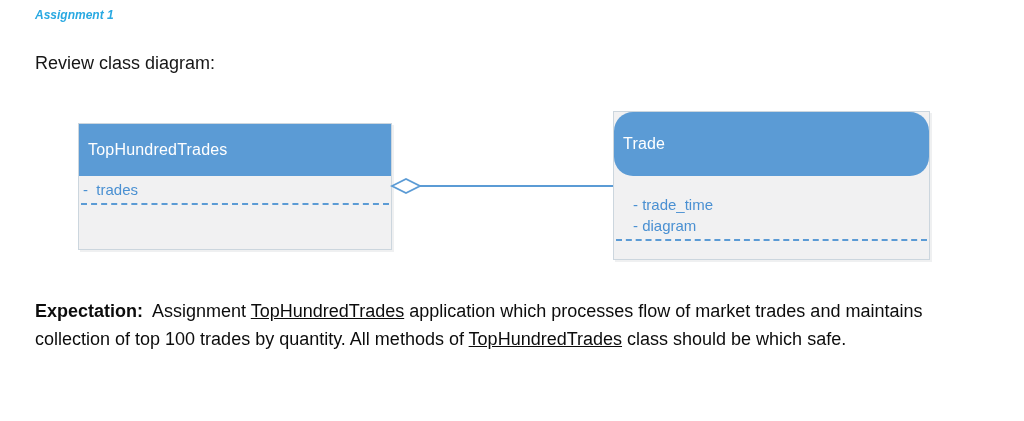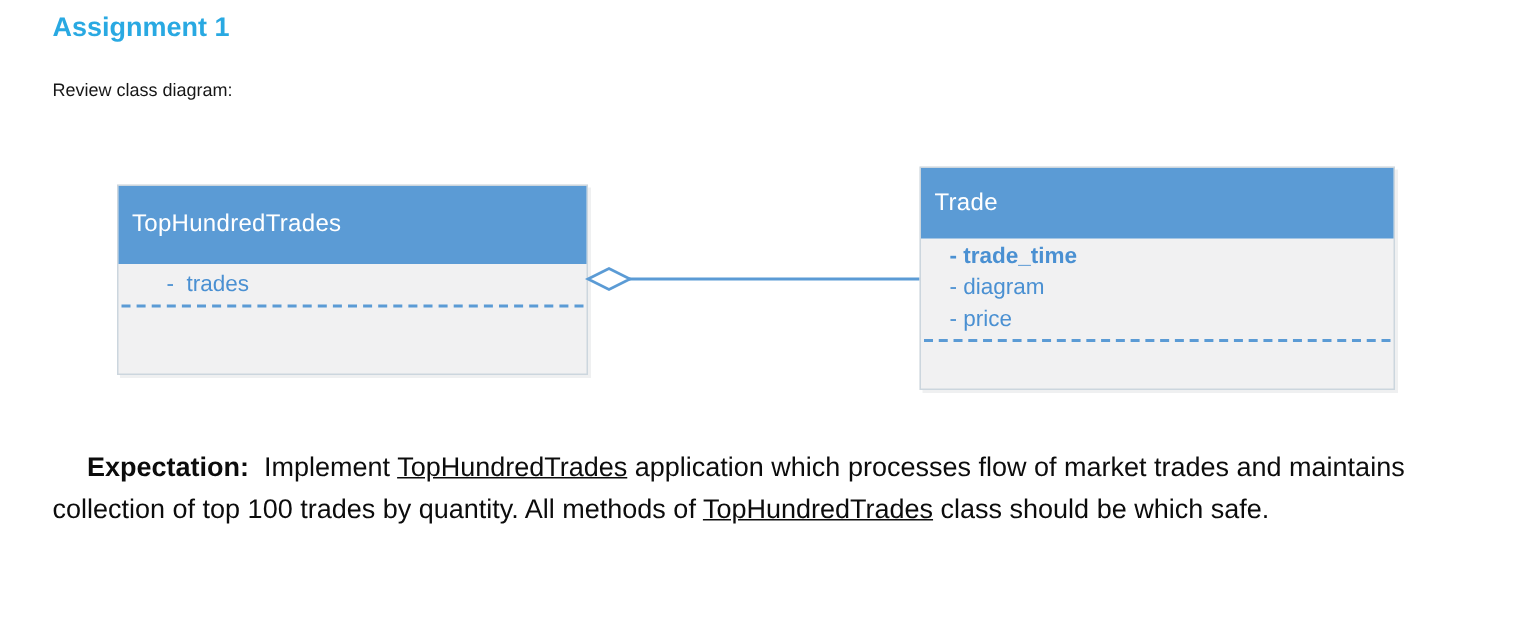--- a/index.html
+++ b/index.html
@@ -11,30 +11,31 @@
     width: 1024px;
     height: 421px;
     background: #ffffff;
     overflow: hidden;
   }
 
   .page-title {
     position: absolute;
     left: 35px;
     top: 8px;
-    font-size: 18px;
+    font-size: 12px;
     font-weight: bold;
     color: var(--title, #29a9e2);
+    font-style: italic;
   }
 
   .instruction {
     position: absolute;
     left: 35px;
     top: 53px;
-    font-size: 12px;
+    font-size: 18px;
     color: #161616;
   }
 
   .uml-class {
     position: absolute;
     background: var(--body-bg, #f1f1f2);
     border: 1px solid var(--box-border, #ccd6de);
     box-shadow: 2px 2px 0 rgba(120,130,140,0.12);
   }
   .uml-class.left  { left: 78px;  top: 123px; width: 314px; height: 127px; }
@@ -43,33 +44,33 @@
   .uml-header {
     background: var(--header-bg, #5b9bd5);
     color: #ffffff;
     font-size: 16px;
     display: flex;
     align-items: center;
     padding-left: 9px;
     letter-spacing: 0.2px;
   }
   .uml-class.left  .uml-header { height: 52px; }
-  .uml-class.right .uml-header { height: 47px; }
+  .uml-class.right .uml-header { height: 64px; border-radius: 19px; }
 
   .uml-row {
     display: flex;
     align-items: center;
     font-size: 15px;
     color: var(--member-text, #4a90d2);
     white-space: pre;
   }
-  .uml-class.left  .uml-row { height: 22px; padding-left: 32px; }
+  .uml-class.left  .uml-row { height: 22px; padding-left: 4px; }
   .uml-class.right .uml-row { height: 21px; padding-left: 19px; }
   .uml-class.left  .uml-row.attr { height: 27px; }
-  .uml-class.right .uml-row.attr:first-child { margin-top: 1px; font-weight: bold; }
+  .uml-class.right .uml-row.attr:first-child { margin-top: 18px; }
 
   .uml-sep {
     border-top: 2px dashed var(--connector, #5b9bd5);
     margin: 0 2px;
   }
   .uml-class.right .uml-sep { margin-top: 3px; }
 
   .connector-svg {
     position: absolute;
     left: 390px;
@@ -84,21 +85,21 @@
   .expectation {
     position: absolute;
     left: 35px;
     top: 297px;
     width: 902px;
     font-size: 18px;
     line-height: 28px;
     color: #0c0c0c;
     white-space: pre-wrap;
   }
-  .expectation .bold { font-weight: bold; margin-left: 23px; }
+  .expectation .bold { font-weight: bold; }
   .expectation .uline { text-decoration: underline; }
 </style>
 </head>
 <body>
 
 <div class="canvas">
 
   <div class="page-title">Assignment 1</div>
 
   <div class="instruction">Review class diagram:</div>
@@ -116,22 +117,21 @@
     <svg class="connector-svg" viewBox="0 0 225 20">
       <line class="connector-line" x1="29" y1="10" x2="224" y2="10"></line>
       <polygon class="connector-diamond" points="2,10 16,3 30,10 16,17"></polygon>
     </svg>
 
     <div class="uml-class right">
       <div class="uml-header">Trade</div>
       <div class="uml-body">
         <div class="uml-row attr">- trade_time</div>
         <div class="uml-row attr">- diagram</div>
-        <div class="uml-row attr">- price</div>
         <div class="uml-sep"></div>
       </div>
     </div>
 
   </div>
 
-  <div class="expectation"><span class="bold">Expectation:</span><span>  Implement </span><span class="uline">TopHundredTrades</span><span> application which processes flow of market trades and maintains collection of top 100 trades by quantity. All methods of </span><span class="uline">TopHundredTrades</span><span> class should be which safe.</span></div>
+  <div class="expectation"><span class="bold">Expectation:</span><span>  Assignment </span><span class="uline">TopHundredTrades</span><span> application which processes flow of market trades and maintains collection of top 100 trades by quantity. All methods of </span><span class="uline">TopHundredTrades</span><span> class should be which safe.</span></div>
 
 </div>
 
 </body></html>

